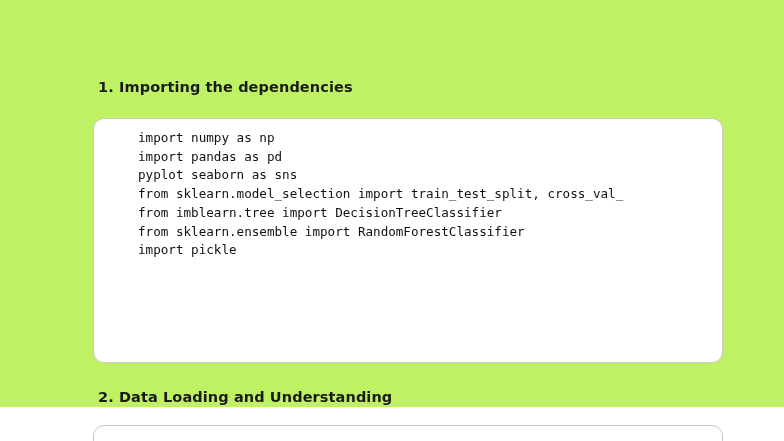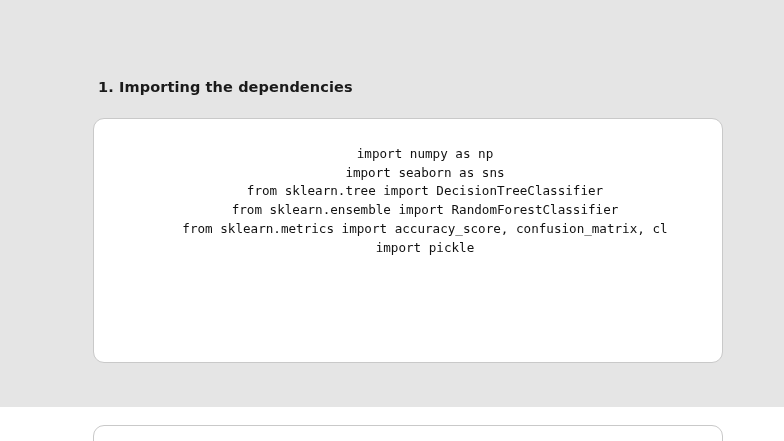--- a/index.html
+++ b/index.html
@@ -8,21 +8,21 @@
     background: #ffffff;
     width: 784px;
     height: 441px;
     overflow: hidden;
     font-family: "Liberation Sans", sans-serif;
   }
   .page {
     position: relative;
     width: 784px;
     height: 407px;
-    background: #e5e5e5;
+    background: #bef264;
   }
   .section-heading {
     position: absolute;
     left: 98px;
     font-size: 14.5px;
     font-weight: 700;
     color: #1a1a1a;
     letter-spacing: 0.1px;
     font-family: "DejaVu Sans", "Liberation Sans", sans-serif;
     white-space: nowrap;
@@ -34,22 +34,21 @@
     left: 93px;
     width: 630px;
     box-sizing: border-box;
     border: 1px solid #c9c9c9;
     border-radius: 11px;
     background: #ffffff;
   }
   #code-block-1 {
     top: 118px;
     height: 245px;
-    padding: 26px 10px 0 44px;
-    text-align: center;
+    padding: 10px 10px 0 44px;
   }
   #code-block-2 {
     top: 425px;
     height: 80px;
     padding: 10px 10px 0 44px;
   }
   .code-line {
     display: block;
     font-family: "DejaVu Sans Mono", "Liberation Mono", monospace;
     font-size: 12.6px;
@@ -60,23 +59,25 @@
 </style>
 </head>
 <body>
 
 <div class="page">
 
   <div id="heading-1" class="section-heading">1. Importing the dependencies</div>
 
   <div id="code-block-1" class="code-block">
     <span class="code-line">import numpy as np</span>
-    <span class="code-line">import seaborn as sns</span>
-    <span class="code-line">from sklearn.tree import DecisionTreeClassifier</span>
+    <span class="code-line">import pandas as pd</span>
+    <span class="code-line">pyplot seaborn as sns</span>
+    <span class="code-line">from sklearn.model_selection import train_test_split, cross_val_</span>
+    <span class="code-line">from imblearn.tree import DecisionTreeClassifier</span>
     <span class="code-line">from sklearn.ensemble import RandomForestClassifier</span>
-    <span class="code-line">from sklearn.metrics import accuracy_score, confusion_matrix, cl</span>
     <span class="code-line">import pickle</span>
   </div>
 
+  <div id="heading-2" class="section-heading">2. Data Loading and Understanding</div>
 
   <div id="code-block-2" class="code-block"></div>
 
 </div>
 
 </body></html>

